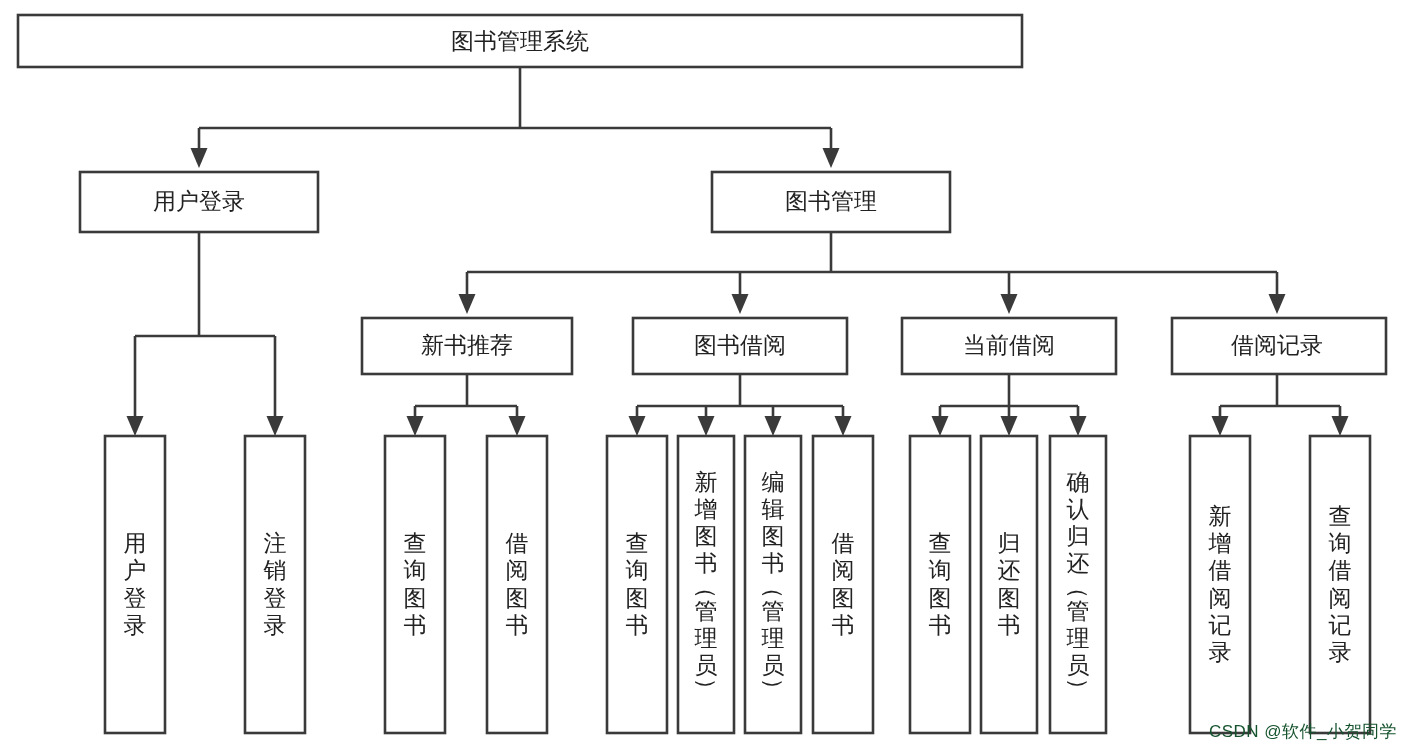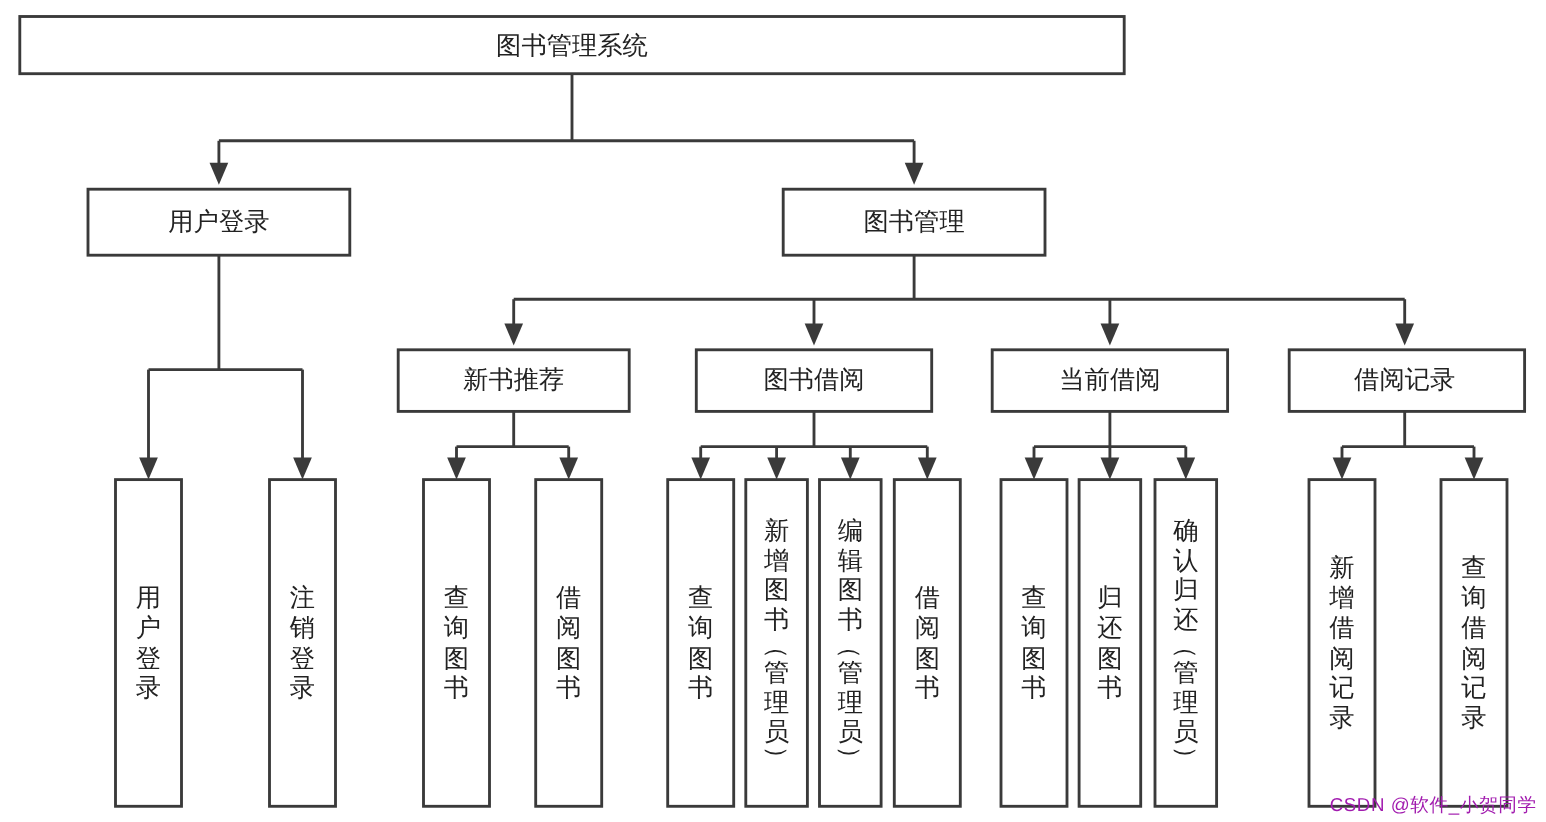--- a/index.html
+++ b/index.html
@@ -66,21 +66,21 @@
   }
   .vlabel span {
     display: block;
   }
   .watermark {
     position: absolute;
     right: 8px;
     bottom: 4px;
     font-family: "Liberation Sans", "DejaVu Sans", sans-serif;
     font-size: 17px;
-    color: #a21caf;
+    color: #14532d;
     letter-spacing: 0.5px;
     white-space: nowrap;
   }
 </style>
 </head>
 <body>
 
 <div id="diagram-root">
 
   <svg class="diagram-canvas" viewBox="0 0 1405 747">

